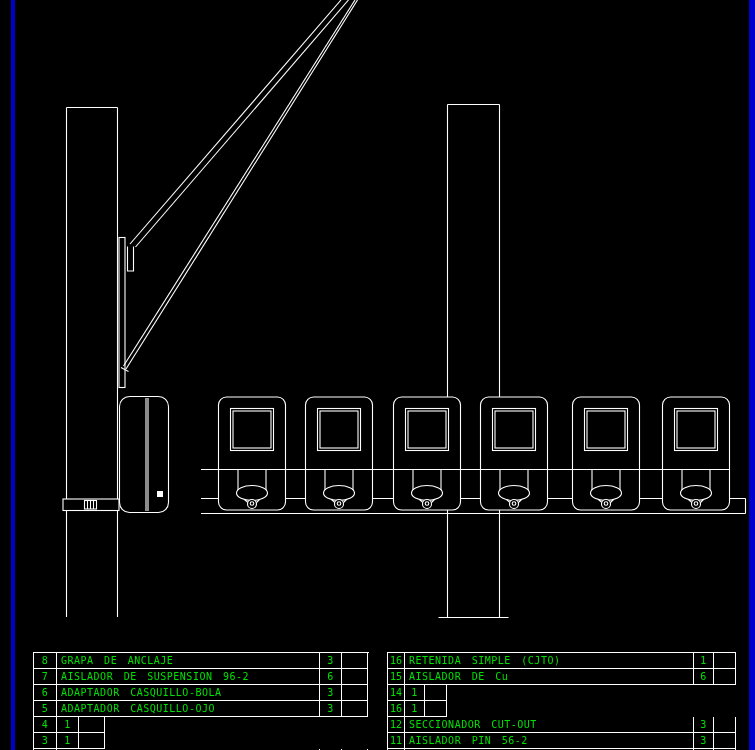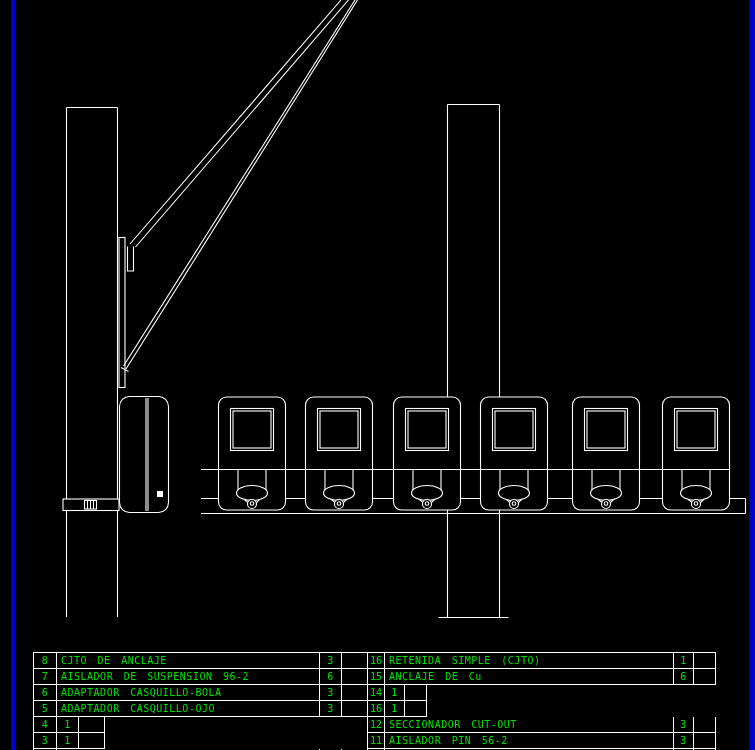--- a/index.html
+++ b/index.html
@@ -17,21 +17,21 @@
   #dwg .ln{stroke:var(--line);stroke-width:1.1;fill:none;}
   #dwg .fillb{fill:var(--bg);}
   #dwg .fillw{fill:var(--line);stroke:none;}
 
   
   .mtable{
     position:absolute;top:652px;height:98px;overflow:hidden;
     background:var(--bg);border-top:1px solid var(--line);border-left:1px solid var(--line);
   }
   #table-left{left:33px;width:335px;}
-  #table-right{left:367px;width:348px;}
+  #table-right{left:387px;width:348px;}
   .trow{display:flex;height:16px;}
   .tcell{
     box-sizing:border-box;height:16px;line-height:15px;
     border-right:1px solid var(--line);border-bottom:1px solid var(--line);
     font-size:10px;color:var(--green);white-space:nowrap;overflow:hidden;
     letter-spacing:0.5px;
   }
   .c-desc{word-spacing:4px;padding-left:4px;}
   .c-num,.c-qty{text-align:center;}
   #table-left .c-num{width:23px;}
@@ -123,21 +123,21 @@
       <rect x="119.5" y="396.5" width="49" height="116" rx="10" class="fillb"></rect>
       <line x1="146" y1="398" x2="146" y2="511"></line>
       <line x1="148" y1="398" x2="148" y2="511"></line>
       <rect x="157" y="491" width="6" height="6" class="fillw"></rect>
     </g>
   </svg>
 
   <div id="table-left" class="mtable">
       <div class="trow">
         <div class="tcell c-num">8</div>
-        <div class="tcell c-desc">CJTO DE ANCLAJE</div>
+        <div class="tcell c-desc">GRAPA DE ANCLAJE</div>
         <div class="tcell c-qty">3</div>
         <div class="tcell c-sp"></div>
       </div>
       <div class="trow">
         <div class="tcell c-num">7</div>
         <div class="tcell c-desc">AISLADOR DE SUSPENSION 96-2</div>
         <div class="tcell c-qty">6</div>
         <div class="tcell c-sp"></div>
       </div>
       <div class="trow">
@@ -171,21 +171,21 @@
     </div>
   <div id="table-right" class="mtable">
       <div class="trow">
         <div class="tcell c-num">16</div>
         <div class="tcell c-desc">RETENIDA SIMPLE (CJTO)</div>
         <div class="tcell c-qty">1</div>
         <div class="tcell c-sp"></div>
       </div>
       <div class="trow">
         <div class="tcell c-num">15</div>
-        <div class="tcell c-desc">ANCLAJE DE Cu</div>
+        <div class="tcell c-desc">AISLADOR DE Cu</div>
         <div class="tcell c-qty">6</div>
         <div class="tcell c-sp"></div>
       </div>
       <div class="trow">
         <div class="tcell c-num">14</div>
         <div class="tcell c-qty">1</div>
         <div class="tcell c-sp"></div>
       </div>
       <div class="trow">
         <div class="tcell c-num">16</div>

